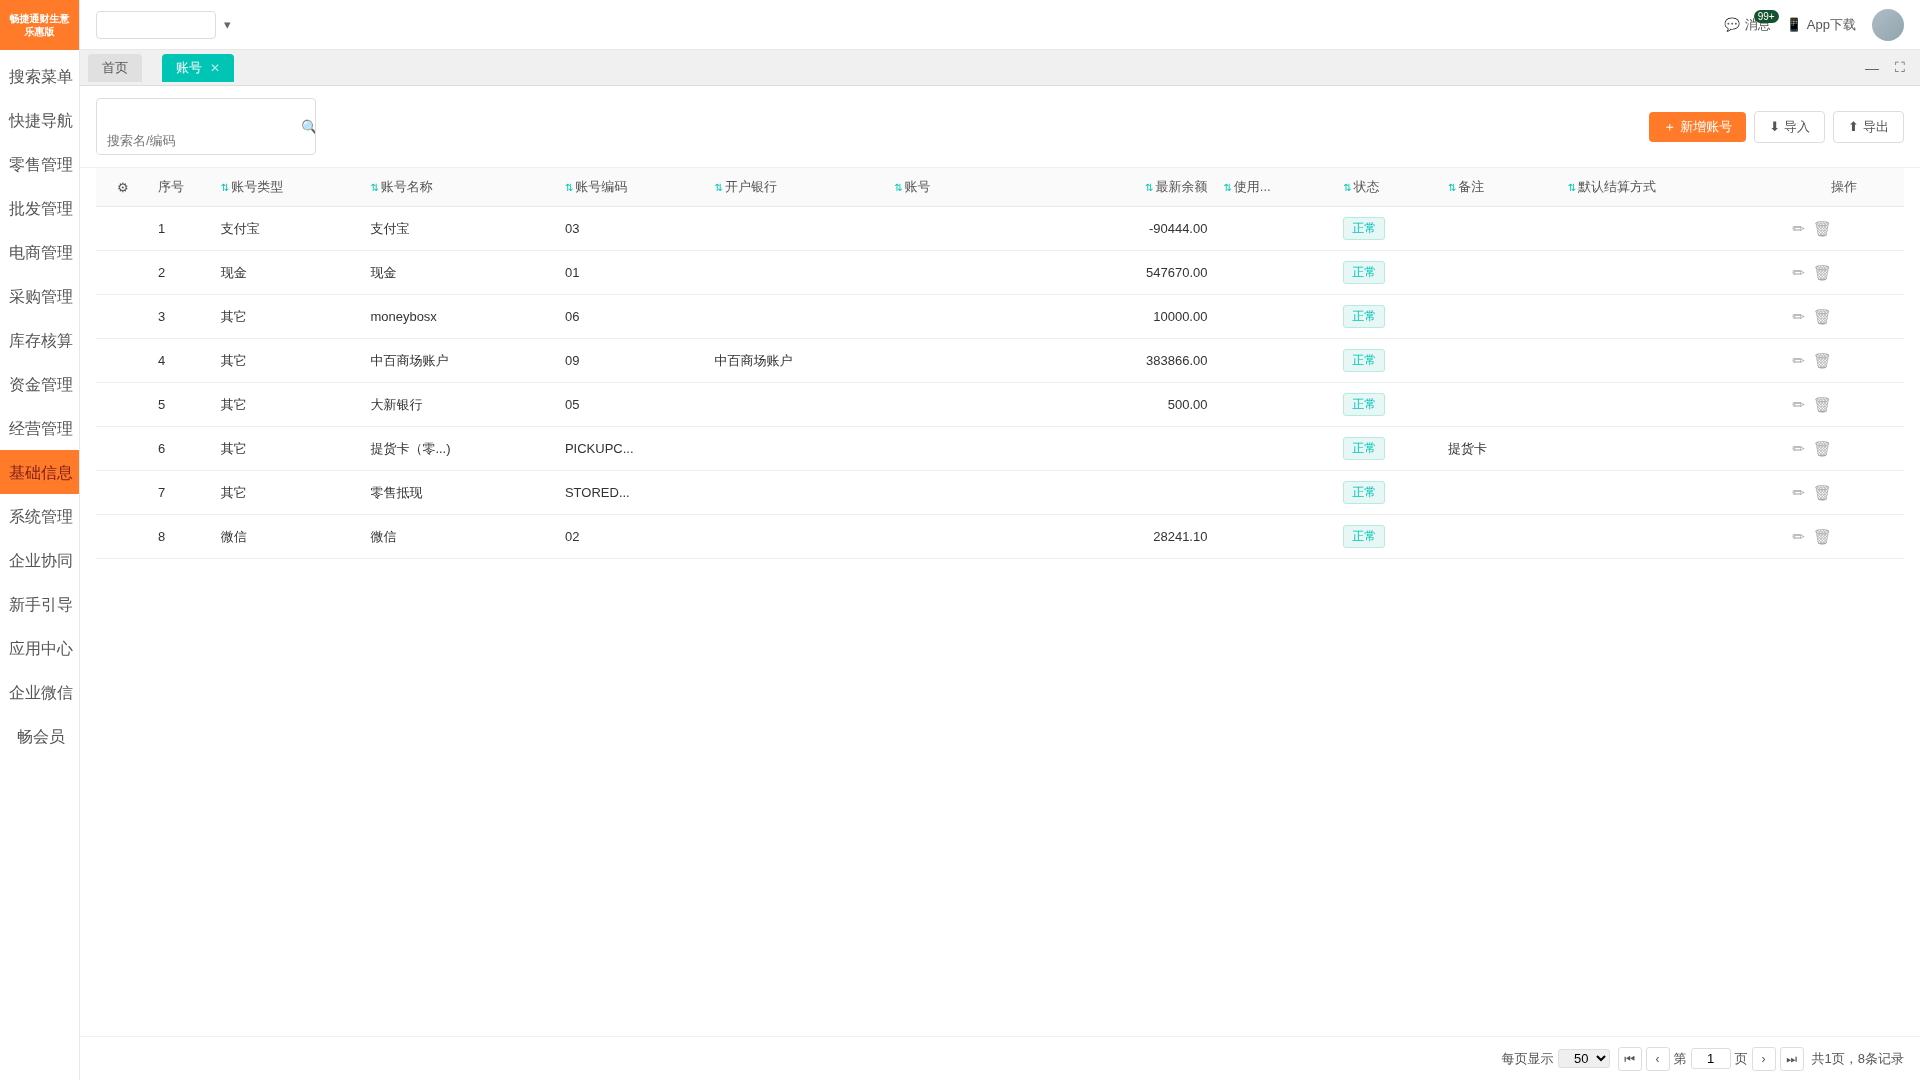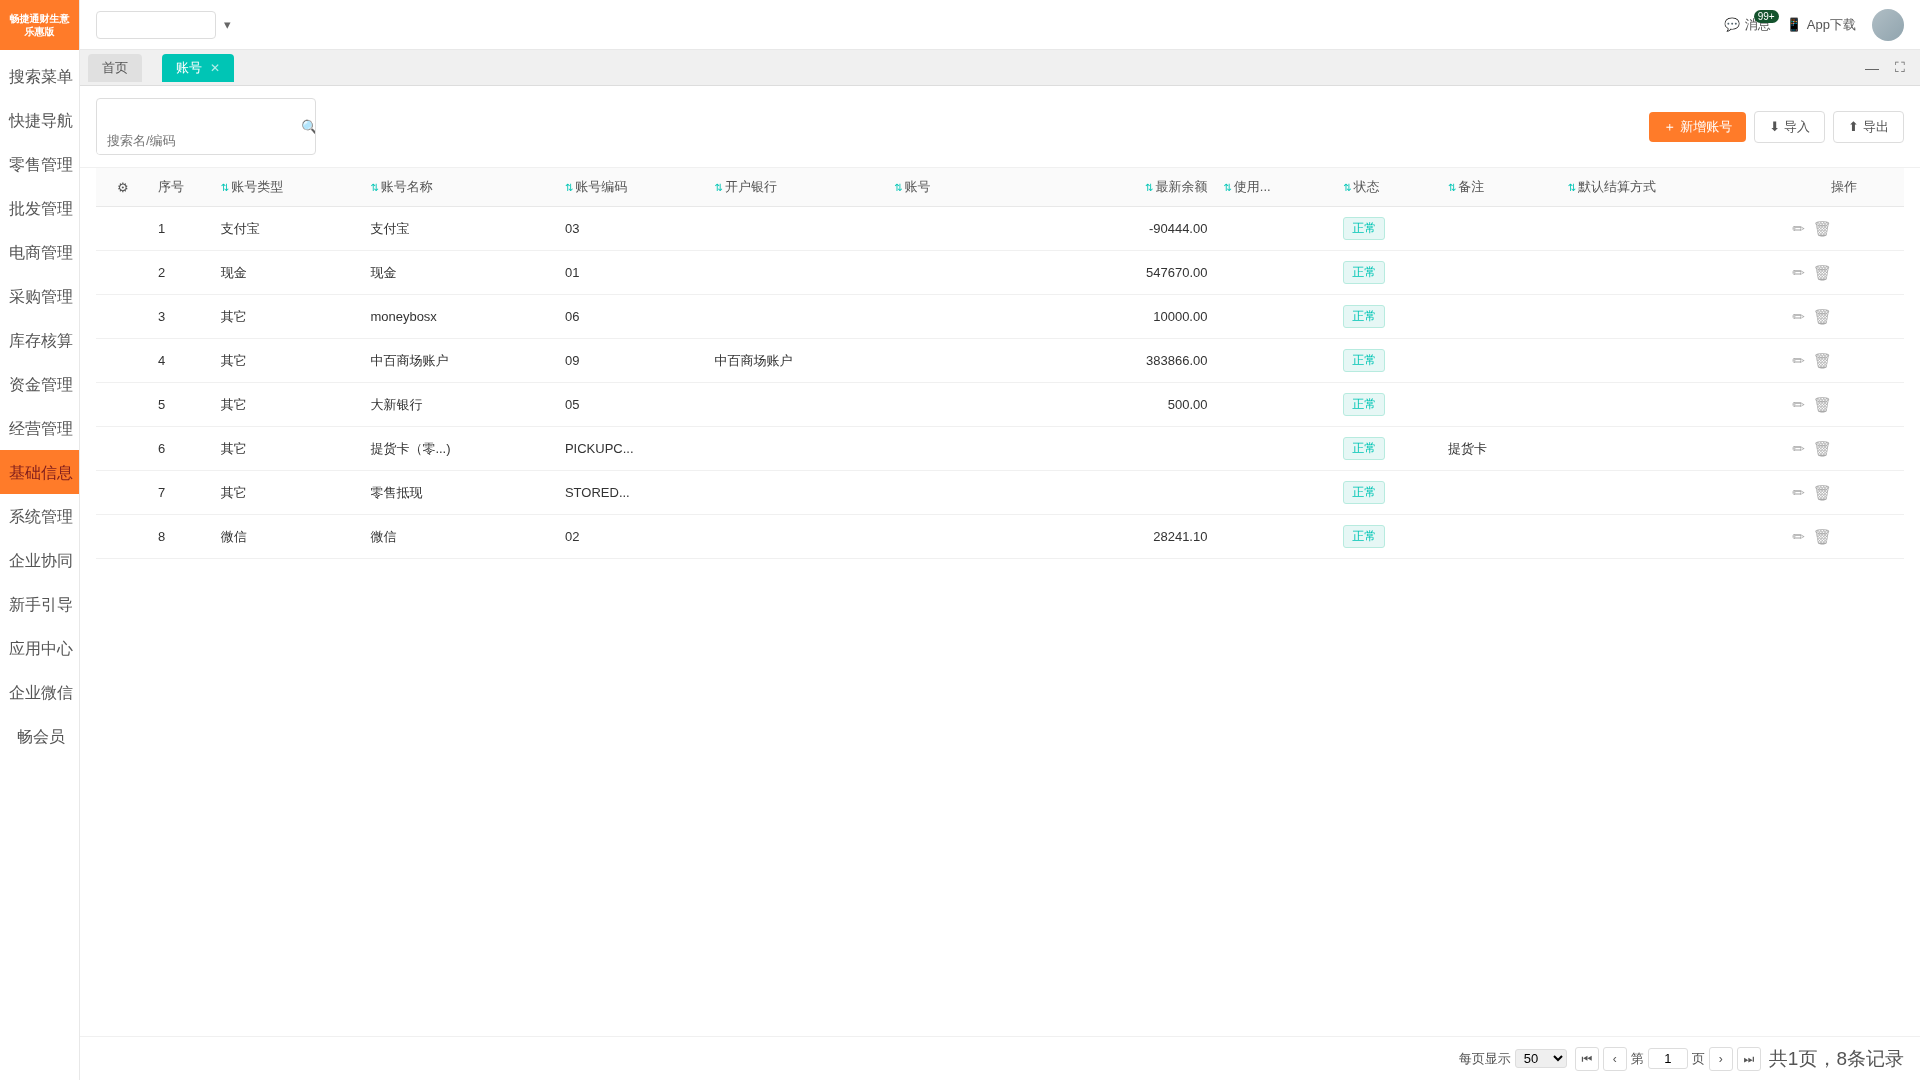--- a/index.html
+++ b/index.html
@@ -280,41 +280,42 @@
       font-size: 13px;
       color: #555;
     }
     .page-size-wrap { display: flex; align-items: center; gap: 4px; }
     .page-size-select {
       border: 1px solid #ddd;
       border-radius: 3px;
       padding: 0 4px;
       font-size: 13px;
       cursor: pointer;
+      text-align: right;
     }
     .page-nav { display: flex; align-items: center; gap: 4px; }
     .page-btn {
       width: 24px; height: 24px;
       border: 1px solid #ddd;
       background: #fff;
       border-radius: 3px;
       cursor: pointer;
       display: flex; align-items: center; justify-content: center;
       font-size: 12px; color: #555;
     }
     .page-btn:disabled { color: #ccc; cursor: not-allowed; }
     .page-input {
       width: 40px;
       border: 1px solid #ddd;
       border-radius: 3px;
       text-align: center;
       padding: 2px 4px;
       font-size: 13px;
     }
-    .total-info { color: #555; font-size: 19px; }
+    .total-info { color: #555; font-size: 13px; }
   </style>
 </head>
 <body>
 
 <div class="sidebar">
   <div class="sidebar-logo">
     <div class="sidebar-logo-text">
       <div style="font-size:10px; font-weight:bold;">畅捷通财生意</div>
       <div style="font-size:10px;">乐惠版</div>
     </div>

